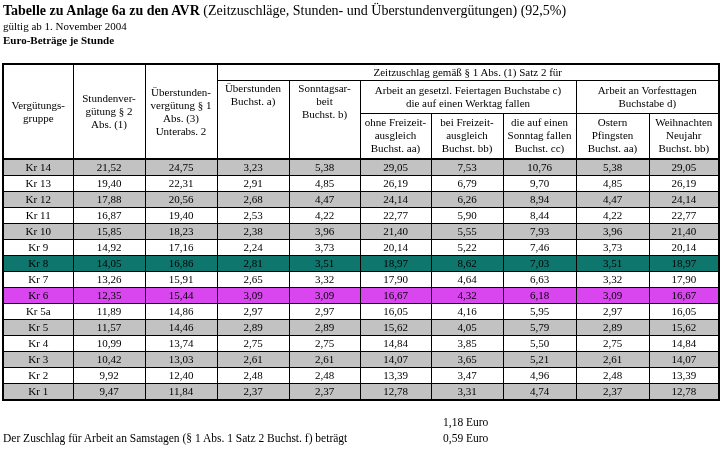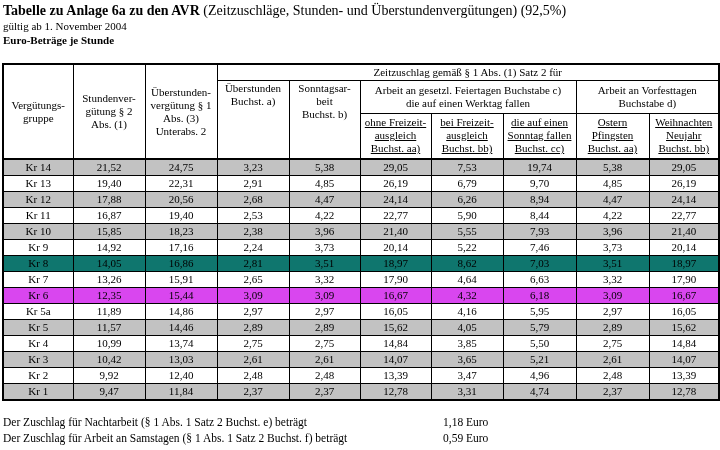--- a/index.html
+++ b/index.html
@@ -31,21 +31,21 @@
     font-size: 11px;
     padding: 0;
     text-align: center;
     vertical-align: middle;
     overflow: hidden;
   }
   .rates-table thead th { line-height: 13px; }
   .rates-table thead { border-bottom: 2px solid #000; }
   .rates-table thead tr:nth-child(1) { height: 16px; }
   .rates-table thead tr:nth-child(2) { height: 33px; }
-  .rates-table thead tr:nth-child(3) { height: 46px; text-decoration: underline; }
+  .rates-table thead tr:nth-child(3) { height: 46px; }
   .rates-table tbody tr { height: 16px; }
   .rates-table tbody td { line-height: 15px; }
   .pre { white-space: pre-line; }
   .left-al { text-align: left; padding-left: 2px; }
   .thickleft { border-left-width: 2px; }
   .tb {
     display: flex; flex-direction: column;
     justify-content: flex-start; align-items: center;
     height: 76px; padding: 1px 0;
     box-sizing: border-box;
@@ -132,21 +132,21 @@
     </thead>
     <tbody>
         <tr style="background-color: rgb(194, 194, 194);">
           <td>Kr 14</td>
           <td>21,52</td>
           <td>24,75</td>
           <td>3,23</td>
           <td>5,38</td>
           <td>29,05</td>
           <td>7,53</td>
-          <td>19,74</td>
+          <td>10,76</td>
           <td class="thickleft">5,38</td>
           <td>29,05</td>
         </tr>
         <tr>
           <td>Kr 13</td>
           <td>19,40</td>
           <td>22,31</td>
           <td>2,91</td>
           <td>4,85</td>
           <td>26,19</td>
@@ -309,21 +309,20 @@
           <td>3,31</td>
           <td>4,74</td>
           <td class="thickleft">2,37</td>
           <td>12,78</td>
         </tr>
       </tbody>
   </table>
 
   <div class="notes">
     <div class="note-row">
-      <span>Der Zuschlag für Nachtarbeit (§ 1 Abs. 1 Satz 2 Buchst. e) beträgt</span>
       <span class="note-value">1,18 Euro</span>
     </div>
     <div class="note-row">
       <span>Der Zuschlag für Arbeit an Samstagen (§ 1 Abs. 1 Satz 2 Buchst. f) beträgt</span>
       <span class="note-value">0,59 Euro</span>
     </div>
   </div>
 
 </div>
 

